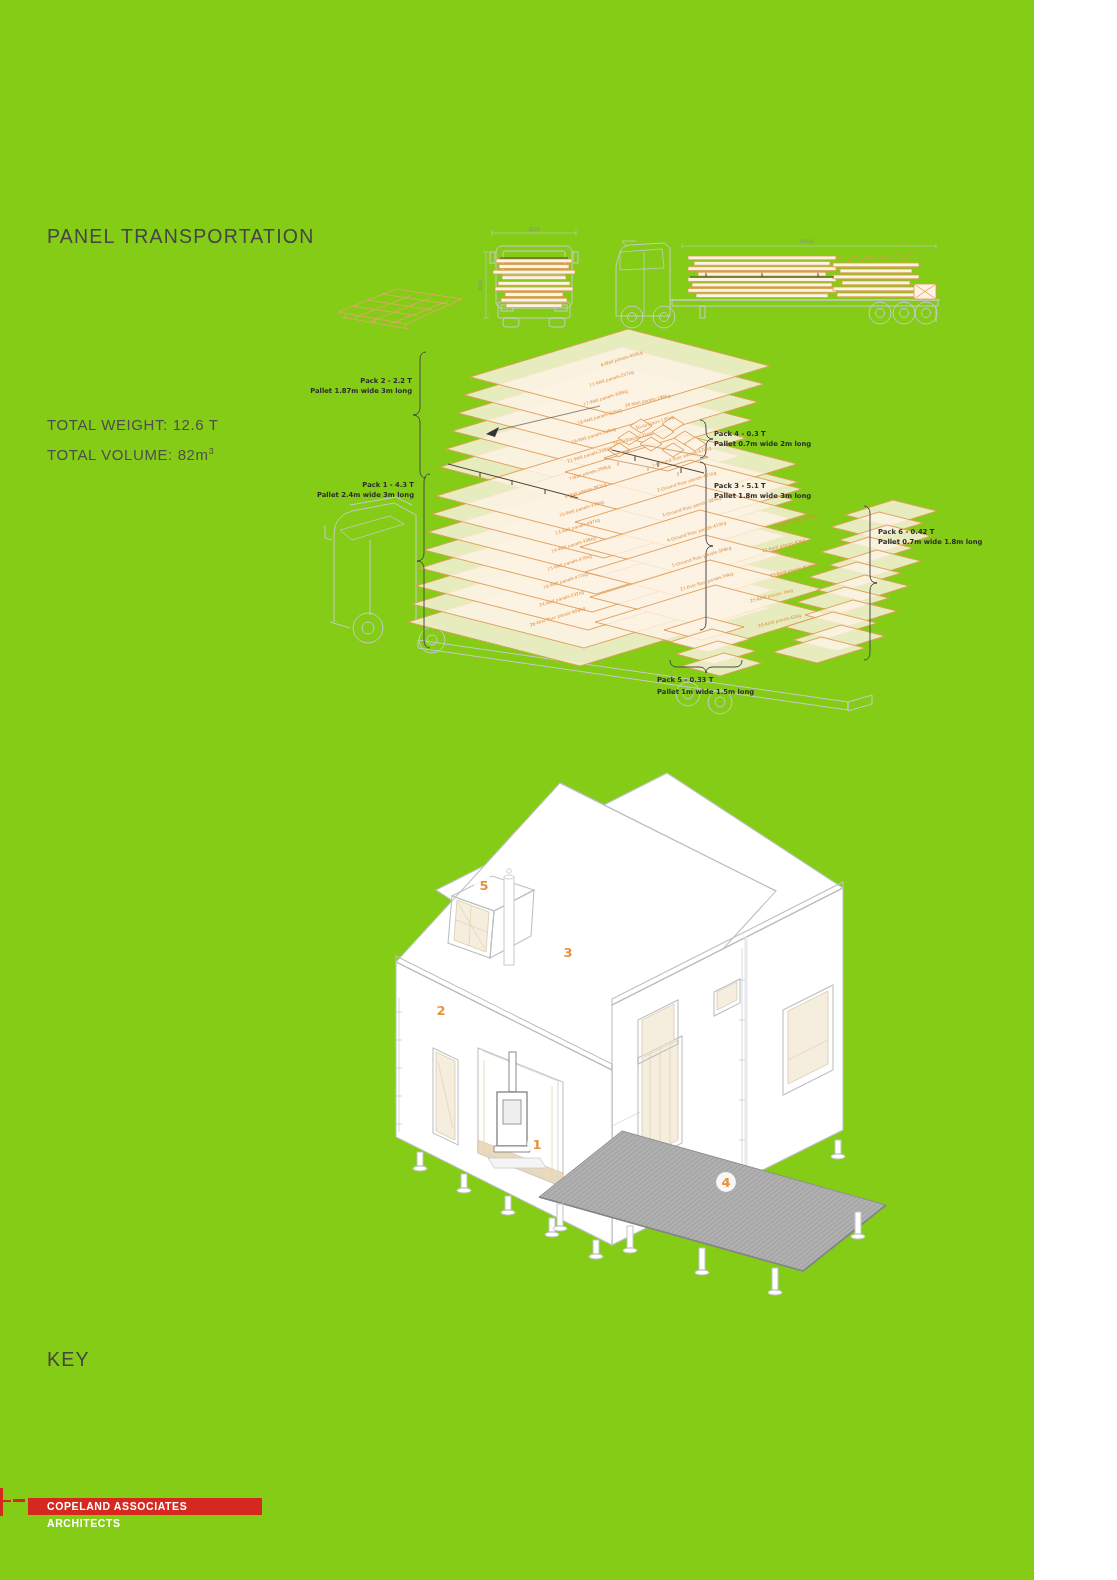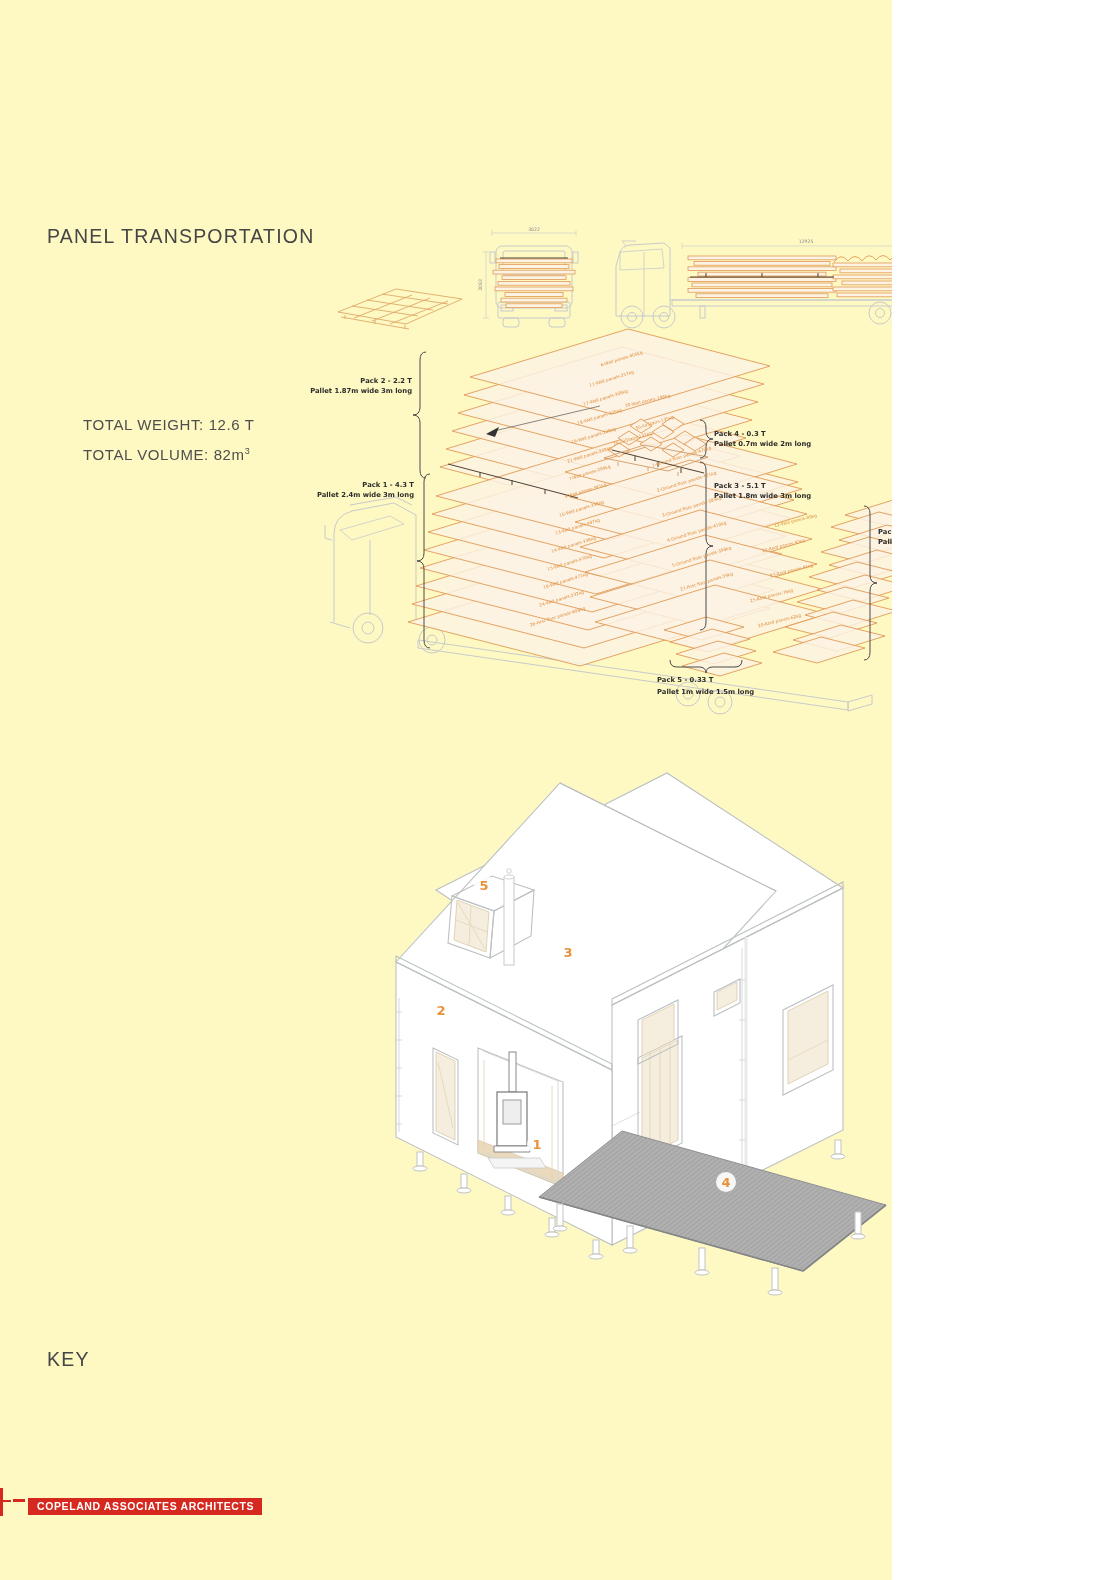--- a/index.html
+++ b/index.html
@@ -1,41 +1,41 @@
 <!DOCTYPE html>
 <html><head>
 <meta charset="utf-8">
 <style>
   html,body{margin:0;padding:0;background:#ffffff;}
-  .page{position:relative;width:892px;height:1580px;background:#fef9c3;overflow:hidden;
+  .page{position:relative;width:1034px;height:1580px;background:#84cc16;overflow:hidden;
         font-family:"Liberation Sans",sans-serif;}
   .sect-title{position:absolute;left:47px;font-size:19.5px;font-weight:400;color:#454545;
               letter-spacing:1.2px;}
   .totals{position:absolute;left:47px;top:412px;font-size:15px;color:#4e4e4e;
-          letter-spacing:.6px;line-height:26px;margin-left:36px;}
+          letter-spacing:.6px;line-height:26px;}
   .key-list{position:absolute;left:47px;top:1318px;font-size:13.5px;color:#585858;
             letter-spacing:.4px;line-height:23.5px;}
   .key-list div{white-space:pre;}
   svg text{user-select:none;}
   .pnl{fill:#fdf3e4;fill-opacity:.82;stroke:#e09a55;stroke-width:.9;}
   .orow{fill:#fdf3e4;stroke:#e09a55;stroke-width:.8;}
   .brc{fill:none;stroke:#4a4a4a;stroke-width:1;}
   .plbl{font-size:4.3px;fill:#dd8f3f;font-family:"DejaVu Sans",sans-serif;}
   .pklbl{font-size:6.8px;font-weight:700;fill:#2d2d2d;font-family:"DejaVu Sans",sans-serif;}
   .dim{font-size:4.6px;fill:#8b8b8b;font-family:"DejaVu Sans",sans-serif;}
   .gray{fill:none;stroke:#c7cacc;stroke-width:1;}
   .bld{fill:none;stroke:#bcc0c2;stroke-width:1.1;}
   .tan{fill:#f5eedf;stroke:#d9c9a9;stroke-width:.8;}
   .wood{stroke:#e2d3b2;stroke-width:.8;}
   .dark{stroke:#4f4030;stroke-width:1;fill:none;}
   .axn{font-size:13px;font-weight:700;fill:#e8923c;text-anchor:middle;
        font-family:"DejaVu Sans",sans-serif;}
   .footer-banner{position:absolute;left:28px;top:1498px;width:234px;height:17px;
       line-height:17px;color:#fff;font-size:10.5px;font-weight:700;letter-spacing:.6px;
-      padding-left:9px;box-sizing:border-box;font-family:"Liberation Sans",sans-serif;}
+      padding-left:19px;box-sizing:border-box;font-family:"Liberation Sans",sans-serif;}
   .mark-v{position:absolute;left:0;top:1488px;width:3px;height:28px;}
   .mark-h{position:absolute;left:3px;top:1500px;width:8px;height:1.5px;}
   .mark-dash{position:absolute;left:13px;top:1499px;width:12px;height:3px;}
   sup{font-size:9px;}
 </style>
 </head>
 <body>
 
 <div class="page">
 

